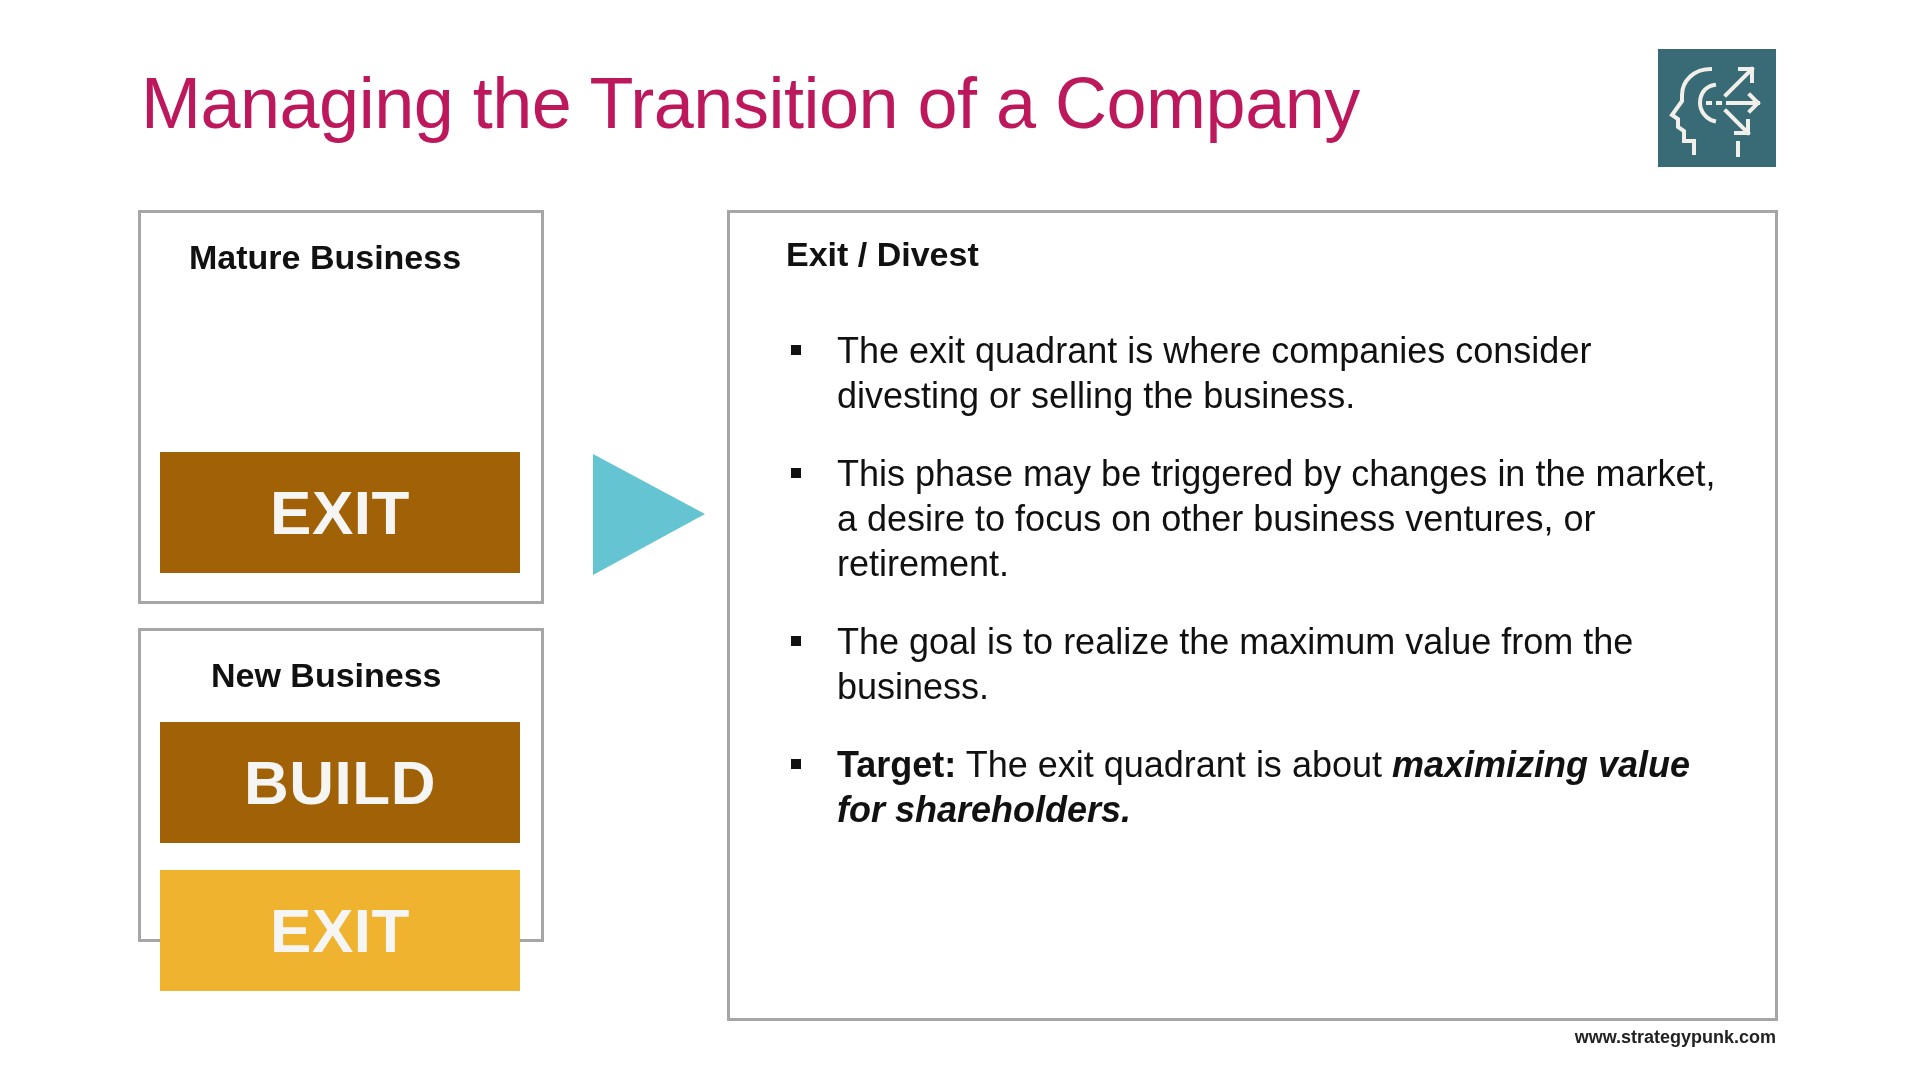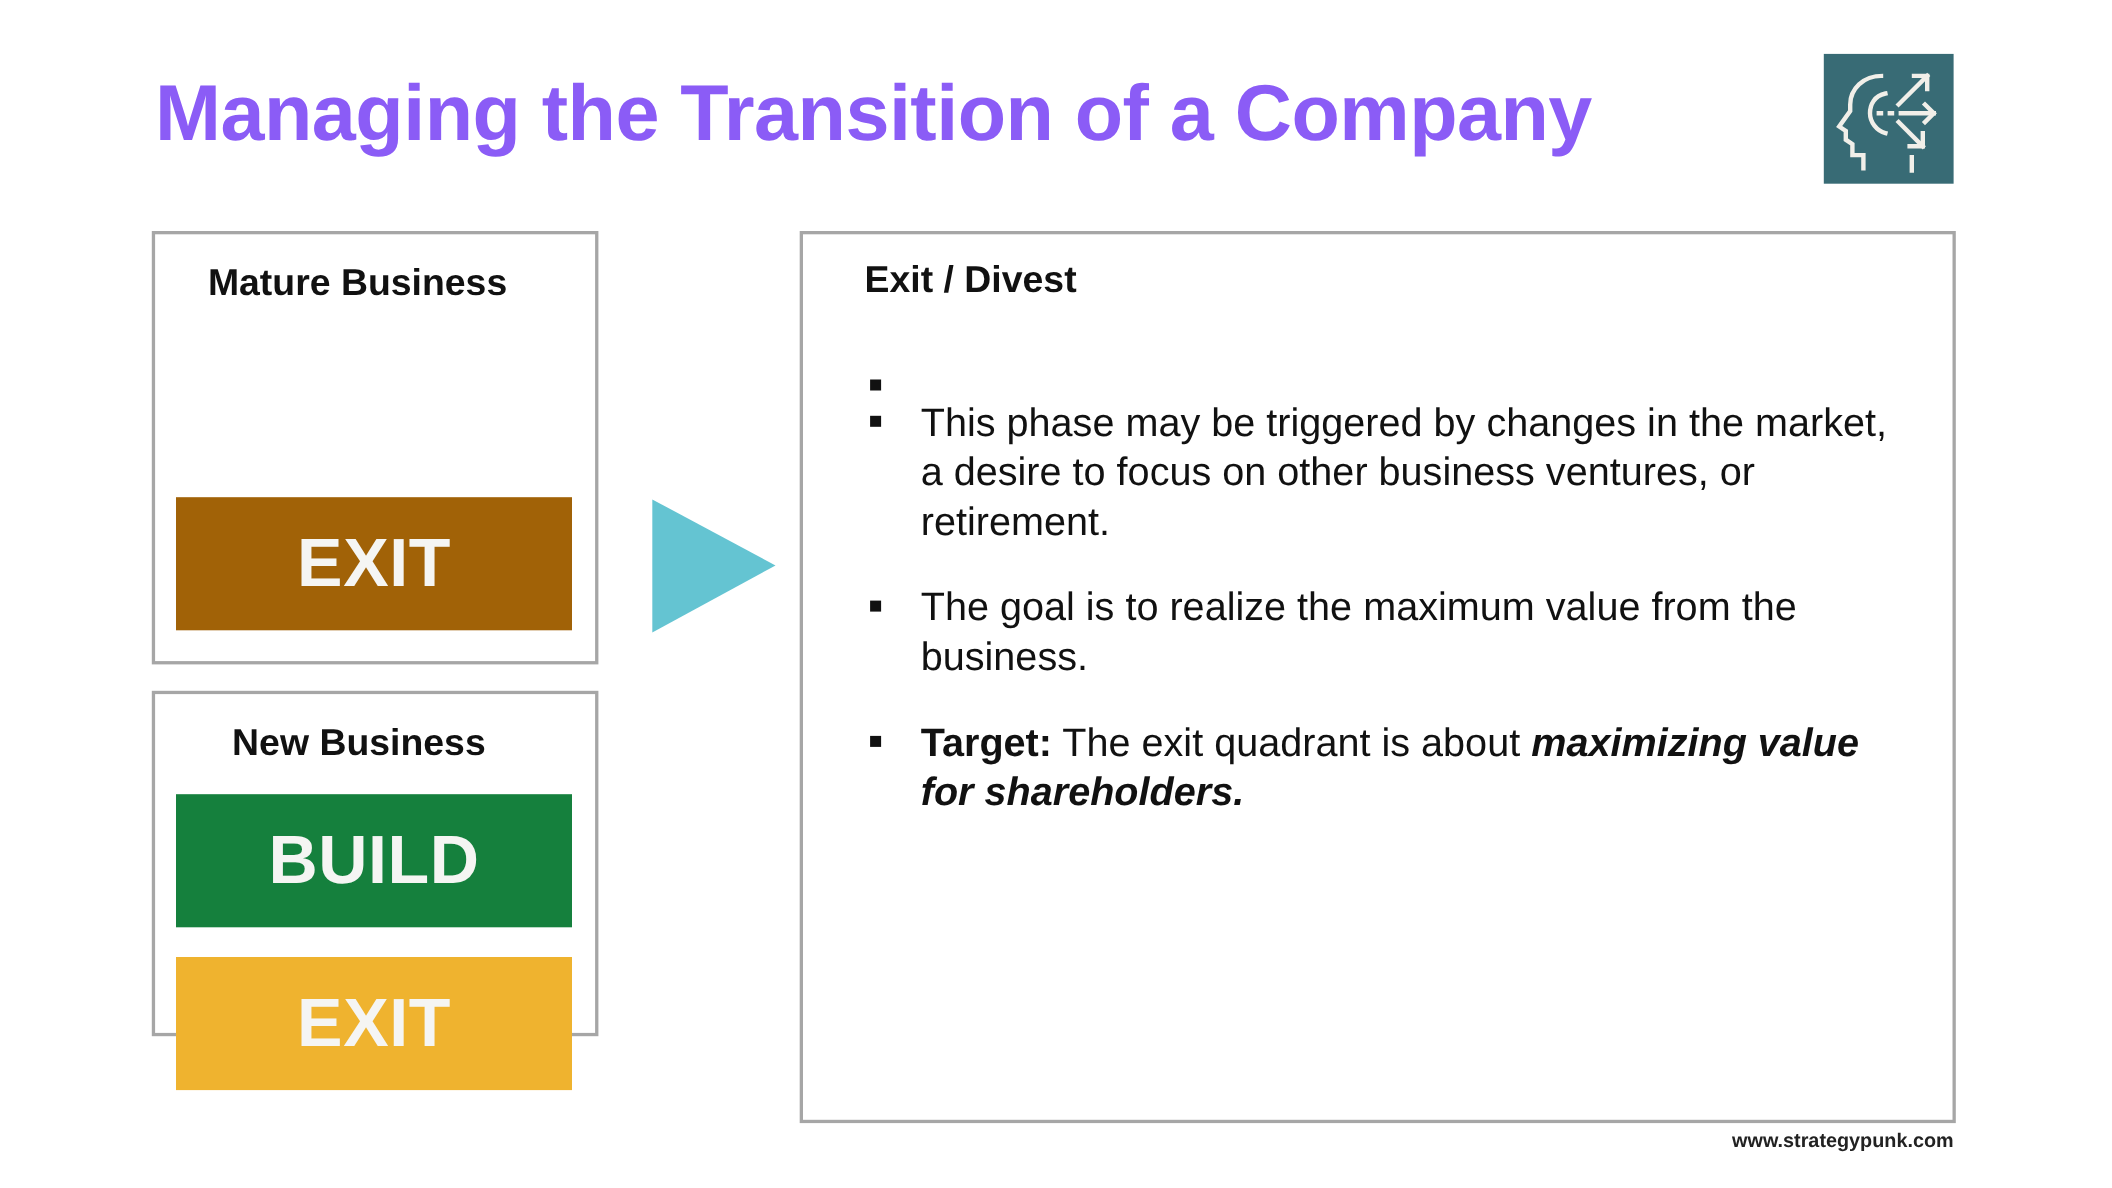--- a/index.html
+++ b/index.html
@@ -1,19 +1,19 @@
 <!DOCTYPE html>
 <html><head>
 <meta charset="utf-8">
 <style>
   html, body { margin:0; padding:0; }
   body { width:1920px; height:1080px; background:#ffffff; position:relative; overflow:hidden;
          font-family:"Liberation Sans", sans-serif; color:#1a1a1a; }
-  .title { position:absolute; left:141px; top:62px; font-size:72px; font-weight:700;
-           letter-spacing:-0.5px; color:#8b5cf6; white-space:nowrap; }
+  .title { position:absolute; left:141px; top:62px; font-size:72px; font-weight:400;
+           letter-spacing:-0.5px; color:#be185d; white-space:nowrap; }
   .logo-icon { position:absolute; left:1658px; top:49px; width:118px; height:118px; background:#386b75; }
   .logo-icon svg { width:118px; height:118px; display:block; }
   .box { position:absolute; border:3px solid #a6a6a6; background:#fff; box-sizing:border-box; }
   .box-mature { left:138px; top:210px; width:406px; height:394px; }
   .box-new { left:138px; top:628px; width:406px; height:314px; }
   .box-label { position:absolute; top:25px; font-size:34px; font-weight:700; color:#111; white-space:nowrap; }
   .box-mature .box-label { left:48px; }
   .box-new .box-label { left:70px; }
   .bar { position:absolute; left:19px; width:360px; height:121px; display:flex; align-items:center;
          justify-content:center; color:#f5f5f3; font-size:62px; font-weight:700; letter-spacing:0.5px; }
@@ -49,31 +49,32 @@
   </svg>
 </div>
 
 <div class="box box-mature">
   <div class="box-label">Mature Business</div>
   <div class="bar bar-2" style="background:#a16207">EXIT</div>
 </div>
 
 <div class="box box-new">
   <div class="box-label">New Business</div>
-  <div class="bar bar-1" style="background:#15803d">BUILD</div>
+  <div class="bar bar-1" style="background:#a16207">BUILD</div>
   <div class="bar bar-2" style="background:#efb32f">EXIT</div>
 </div>
 
 <div class="arrow"></div>
 
 <div class="panel">
   <div class="panel-heading">Exit / Divest</div>
   <ul class="bullets">
     <li class="bullet">
       <span class="bullet-mark"></span>
+      <span>The exit quadrant is where companies consider divesting or selling the business.</span>
     </li>
     <li class="bullet">
       <span class="bullet-mark"></span>
       <span>This phase may be triggered by changes in the market, a desire to focus on other business ventures, or retirement.</span>
     </li>
     <li class="bullet">
       <span class="bullet-mark"></span>
       <span>The goal is to realize the maximum value from the business.</span>
     </li>
     <li class="bullet">

